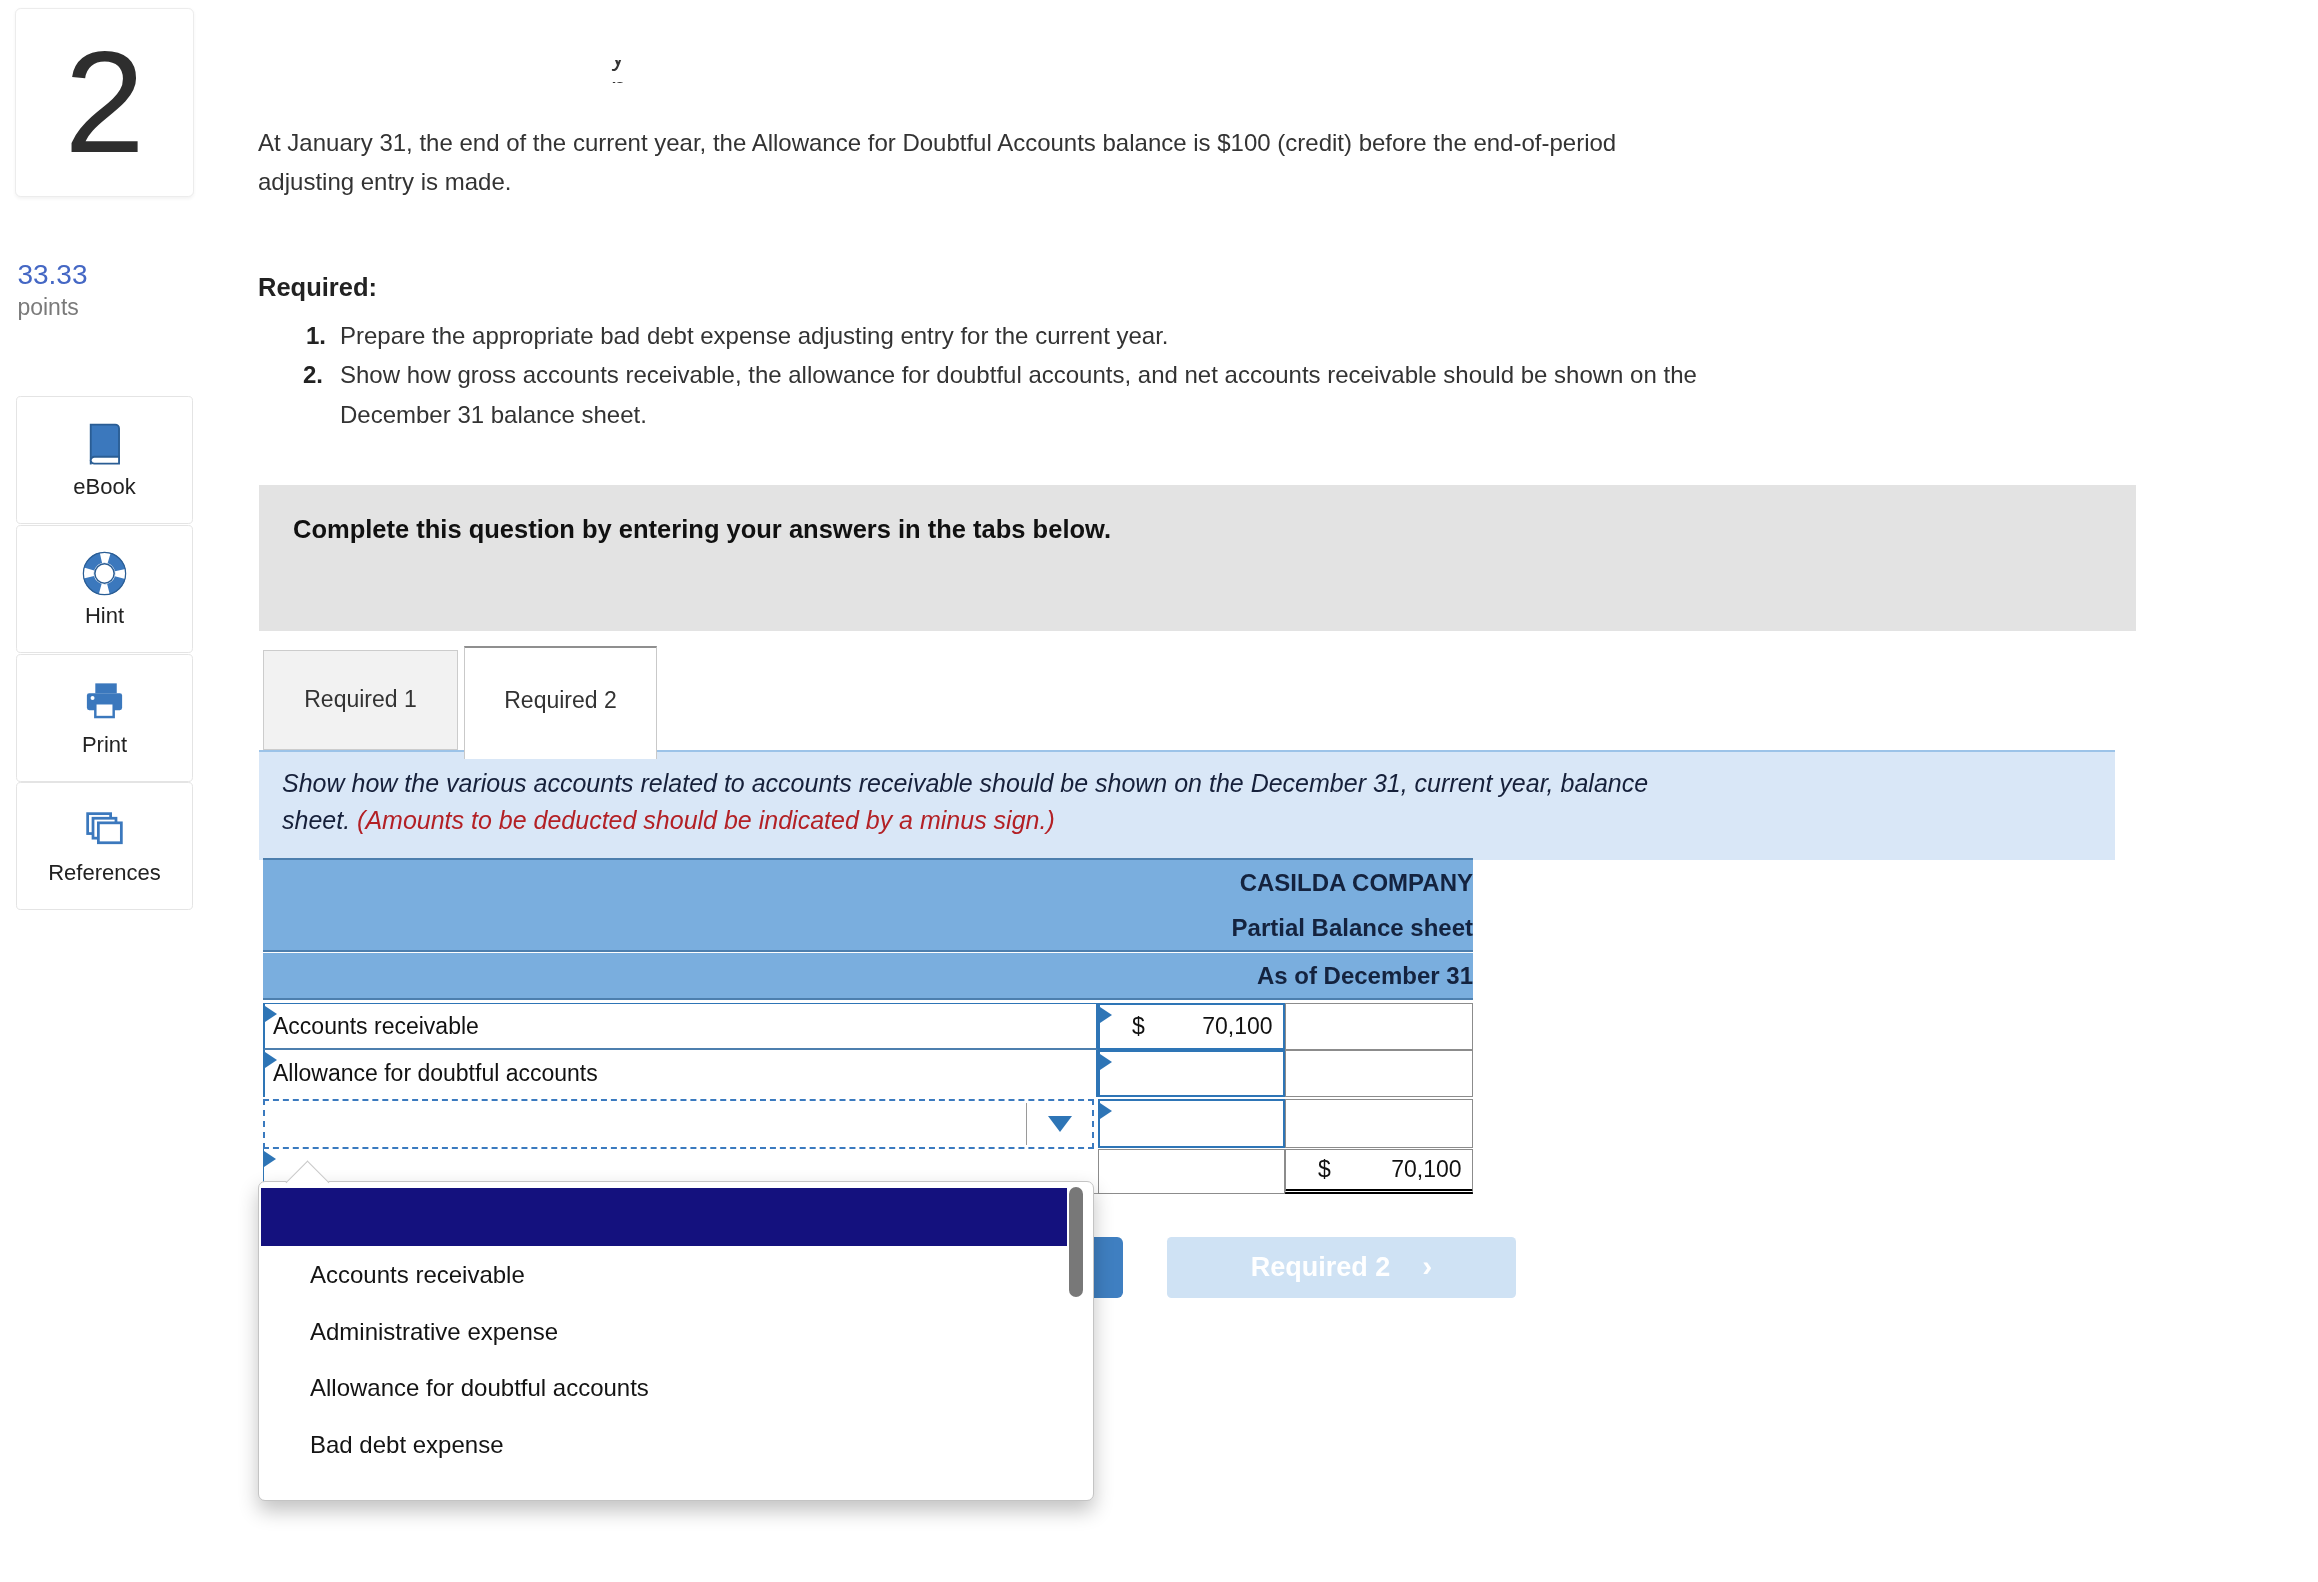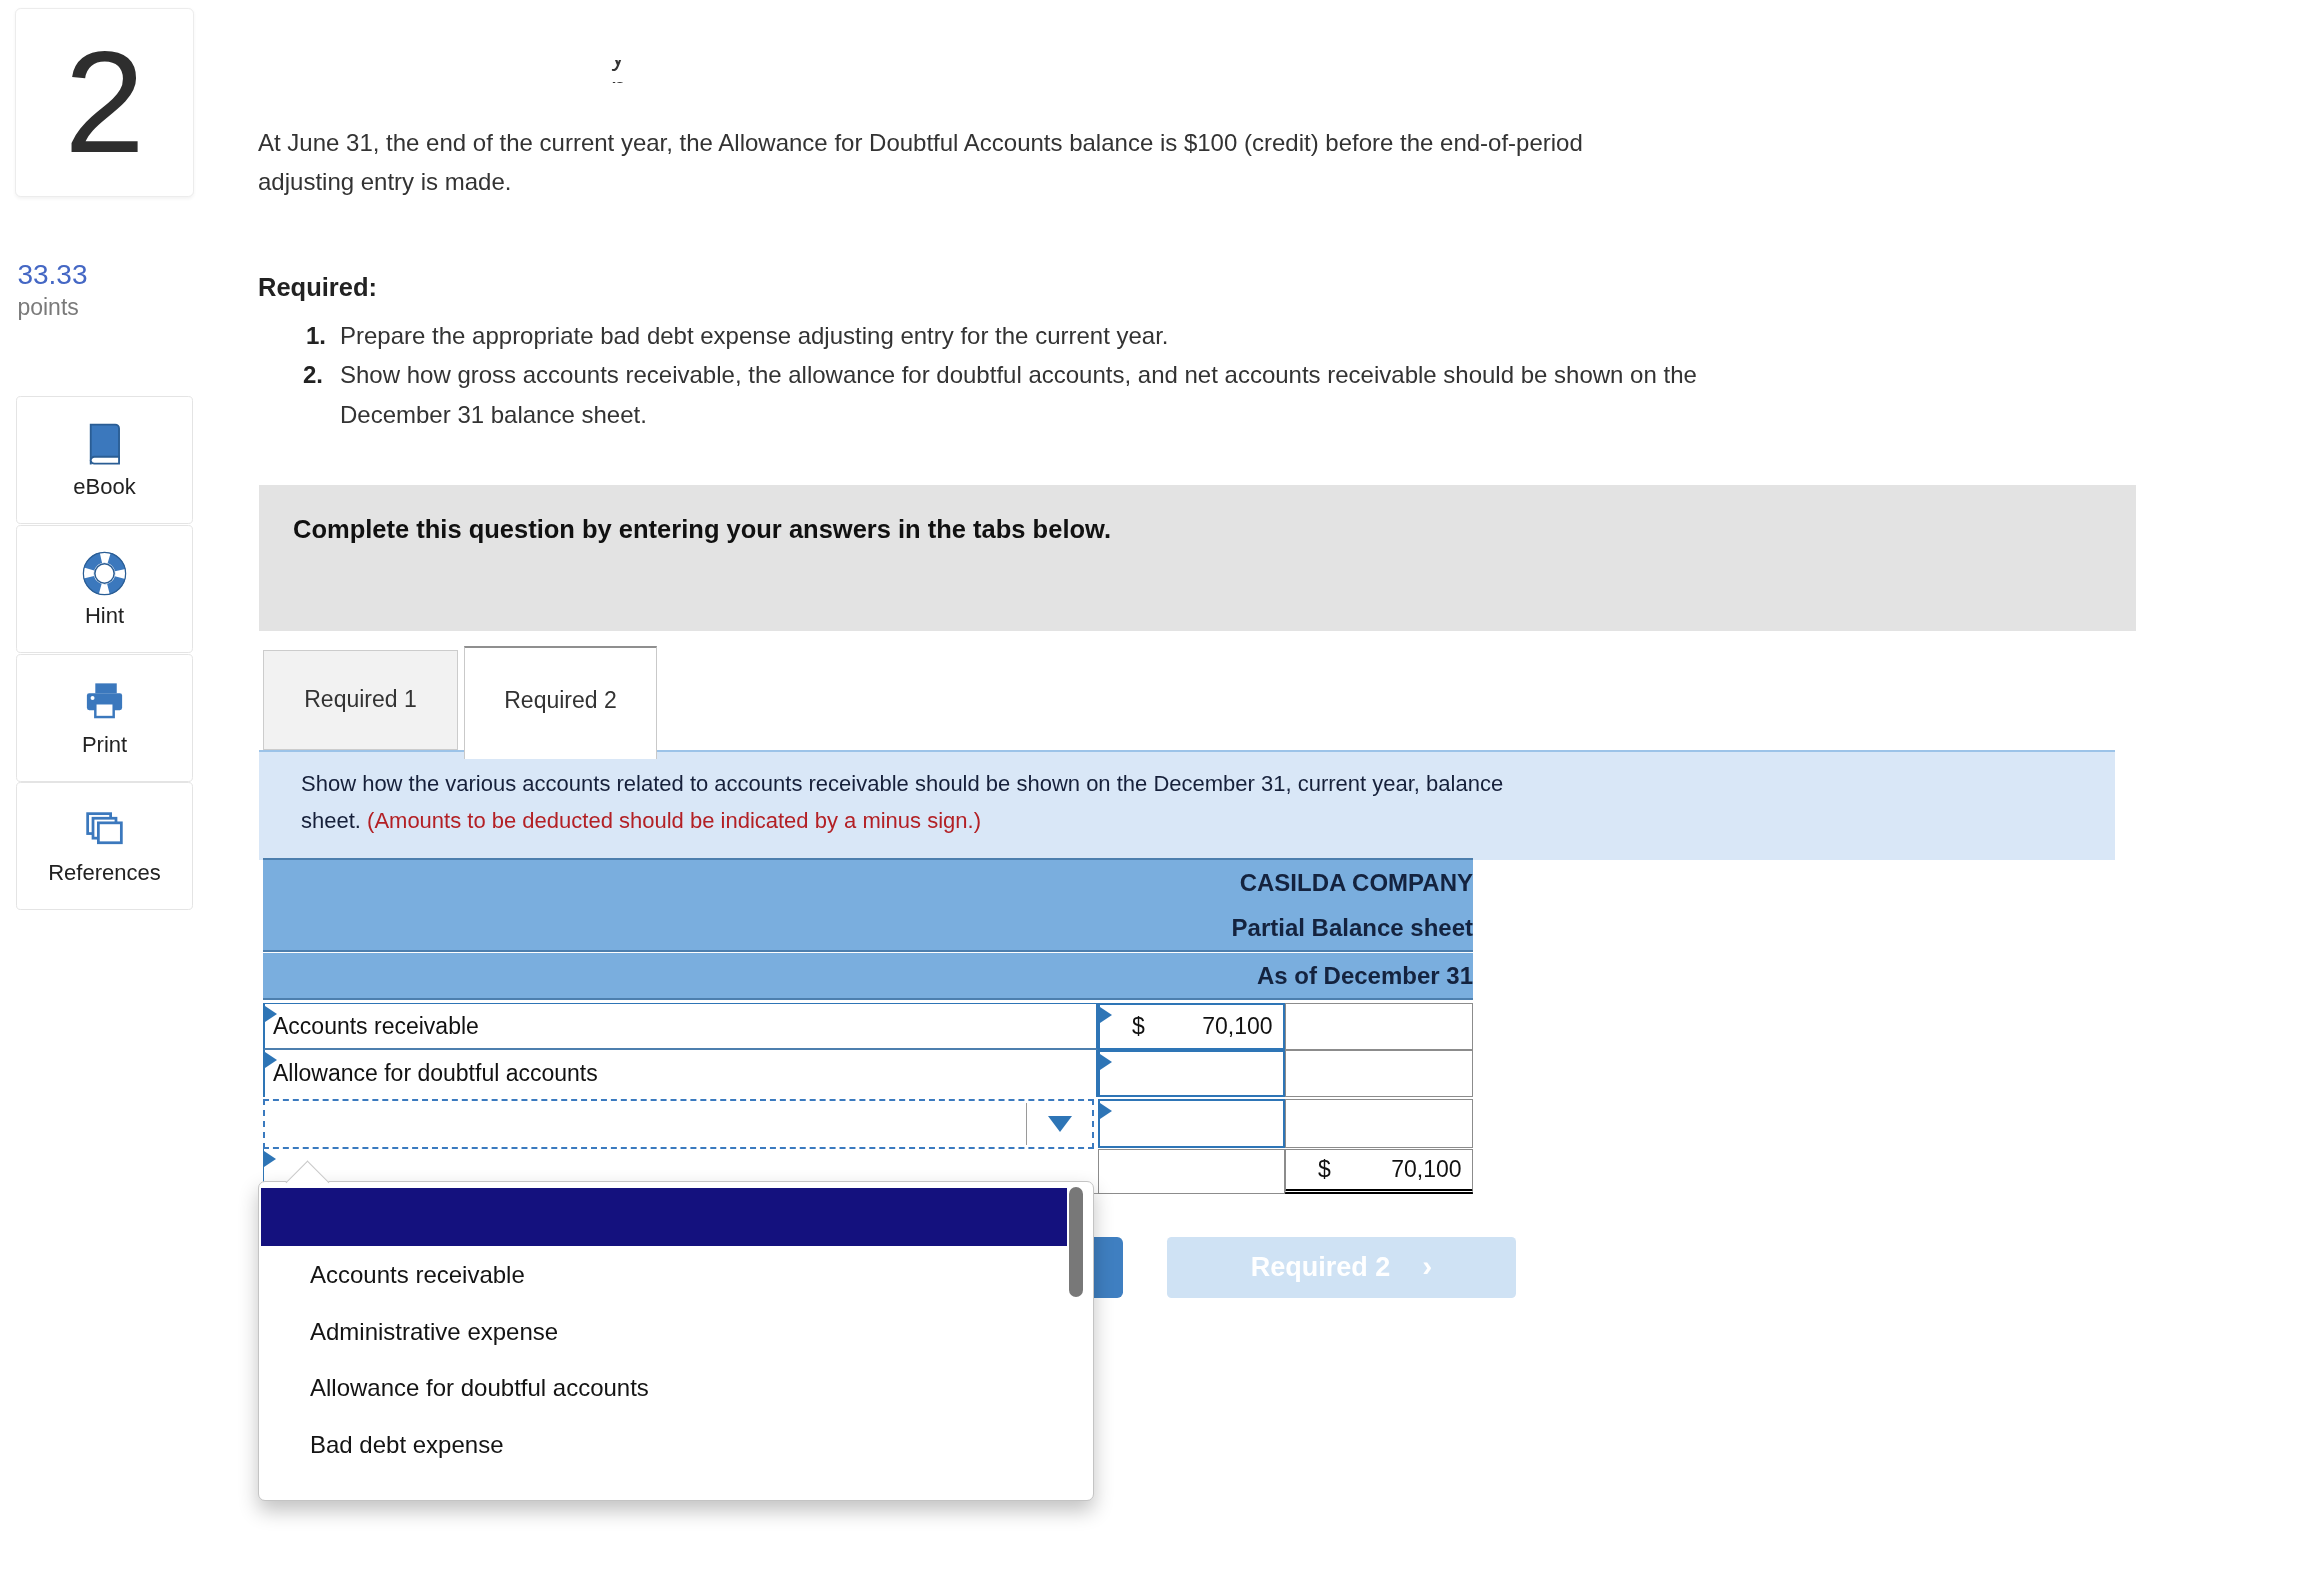--- a/index.html
+++ b/index.html
@@ -26,21 +26,21 @@
 
   .banner{left:259px;top:485px;width:1877px;height:146px;background:#e3e3e3;}
   .banner span{position:absolute;left:34px;top:30px;font-size:25.5px;font-weight:bold;color:#111;}
 
   .tab{box-sizing:border-box;text-align:center;font-size:23px;color:#333;cursor:pointer;}
   .tab1{left:263px;top:650px;width:195px;height:100px;background:#f2f2f2;border:1.2px solid #cccccc;line-height:97px;}
   .tab2{left:464px;top:646px;width:193px;height:113px;background:#fff;border:1.2px solid #c9c9c9;border-top:2.9px solid #8f8f8f;
         border-bottom:none;line-height:104px;z-index:6;}
 
   .bluepanel{left:259px;top:750px;width:1856px;height:108px;background:#d9e7f7;border-top:2.3px solid #9cc3e8;z-index:1;}
-  .bluepanel .txt{position:absolute;left:42px;top:12.7px;font-size:22px;line-height:37px;color:#16203a;}
+  .bluepanel .txt{position:absolute;left:23px;top:12.7px;font-size:25px;line-height:37px;color:#16203a;font-style:italic;}
   .redtxt{color:#b32025;}
 
   
   .thead{left:263px;width:1210px;height:45px;background:#7aaede;border-bottom:2.3px solid #4d7fae;
          text-align:right;font-size:24px;font-weight:bold;color:#14233f;line-height:46px;z-index:2;}
   .cell{box-sizing:border-box;background:#fff;z-index:2;}
   .lblcell{left:263px;width:835px;border-left:2.3px solid #2e75b6;border-right:2.3px solid #2e75b6;
            font-size:23px;color:#111;padding-left:8px;display:flex;align-items:center;}
   .bluecell{left:1098px;width:187px;border:2.9px solid #2e75b6;}
   .graycell{box-sizing:border-box;background:#fff;border:1.2px solid #8c8c8c;z-index:2;}
@@ -121,21 +121,21 @@
         <rect x="12" y="11" width="15" height="13" fill="#fff"></rect>
       </svg>
     </span>
     <span class="lbl">References</span>
   </div>
 
   <div class="abs frag">
     <span>y p</span>
   </div>
 
-  <div class="abs line" style="left:258px;top:129px;width:1992px;">At June 31, the end of the current year, the Allowance for Doubtful Accounts balance is $100 (credit) before the end-of-period</div>
+  <div class="abs line" style="left:258px;top:129px;width:1992px;">At January 31, the end of the current year, the Allowance for Doubtful Accounts balance is $100 (credit) before the end-of-period</div>
   <div class="abs line" style="left:258px;top:168px;width:1992px;">adjusting entry is made.</div>
 
   <div class="abs req-hd" style="left:258px;top:250px;margin-top:23px;">Required:</div>
 
   <div class="abs li-num" style="left:306px;top:322px;">1.</div>
   <div class="abs line" style="left:340px;top:322px;width:1910px;">Prepare the appropriate bad debt expense adjusting entry for the current year.</div>
   <div class="abs li-num" style="left:303px;top:361px;">2.</div>
   <div class="abs line" style="left:340px;top:361px;width:1928px;">Show how gross accounts receivable, the allowance for doubtful accounts, and net accounts receivable should be shown on the</div>
   <div class="abs line" style="left:340px;top:401px;width:1910px;">December 31 balance sheet.</div>
 

